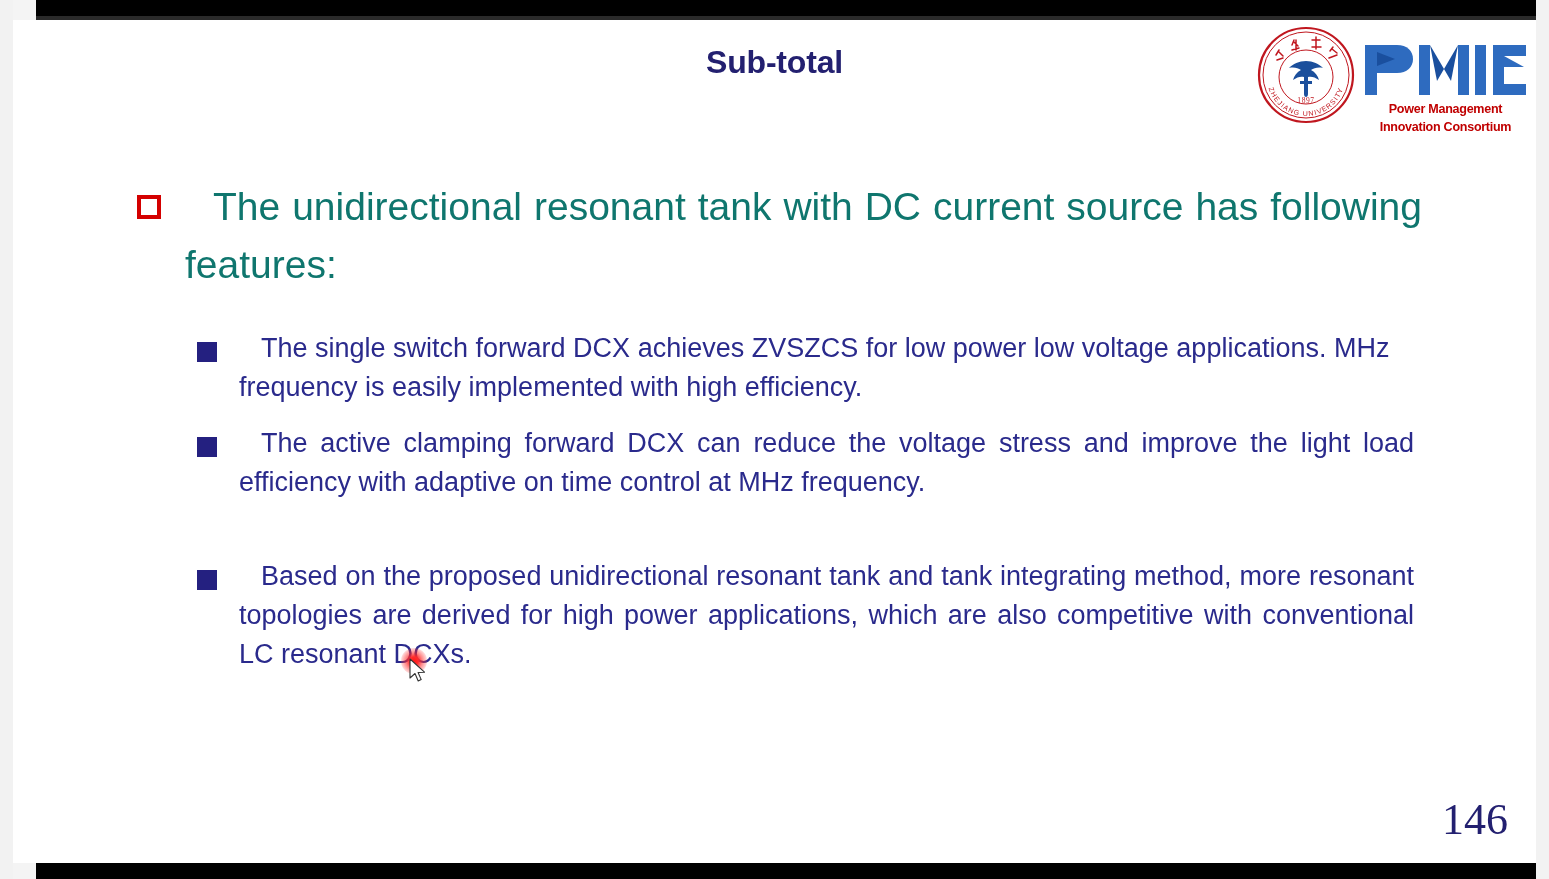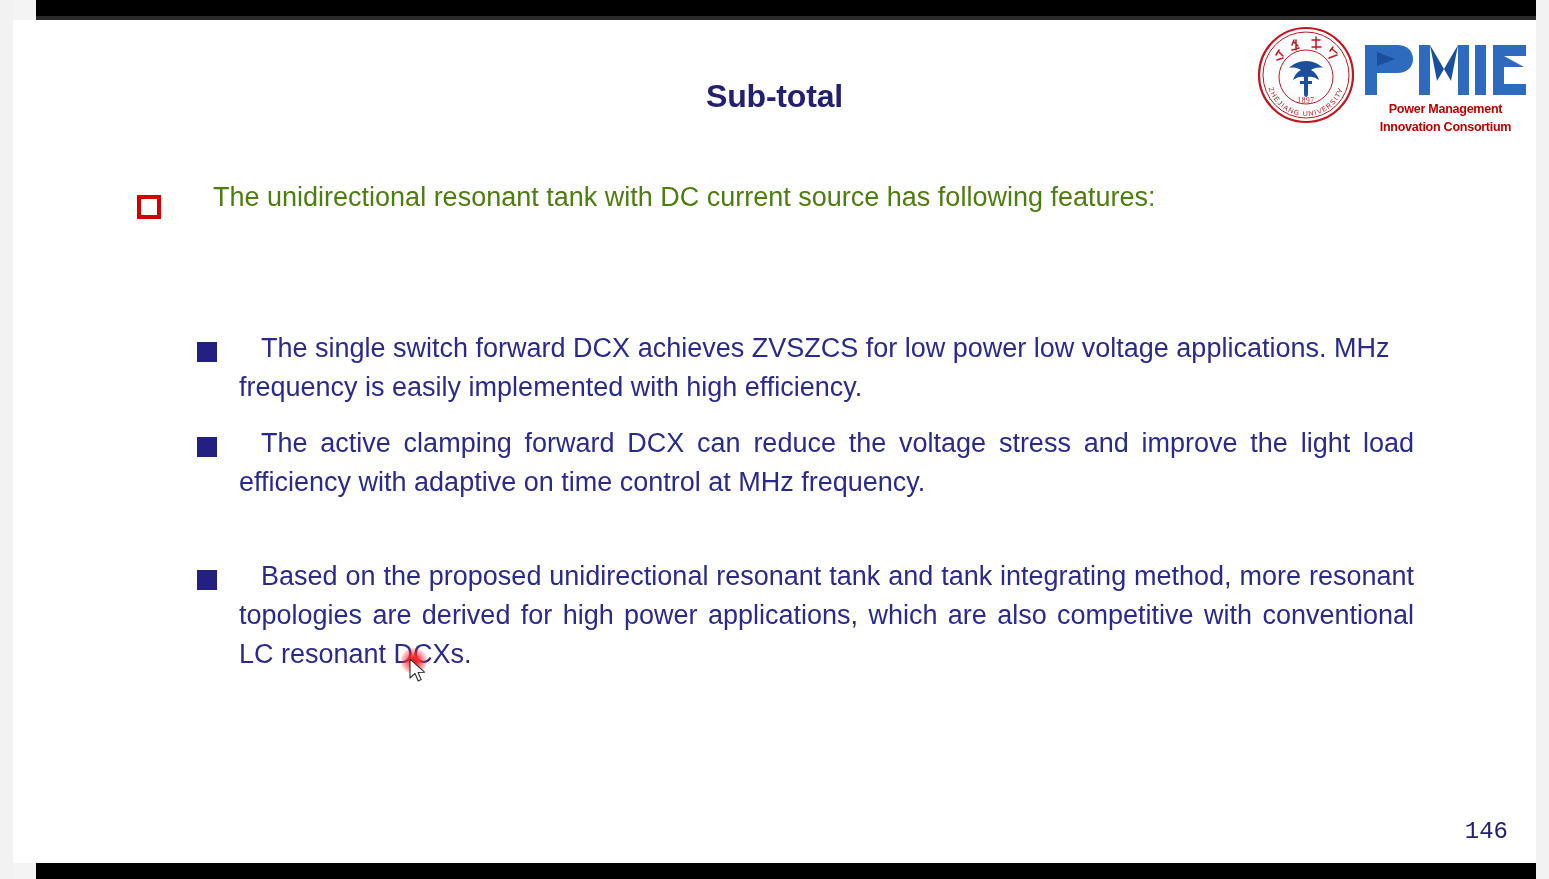--- a/index.html
+++ b/index.html
@@ -68,21 +68,20 @@
     position: absolute;
     left: 0;
     top: 24px;
     width: 1523px;
     text-align: center;
     font-size: 32px;
     font-weight: bold;
     color: #232070;
     letter-spacing: -0.2px;
     font-family: "Liberation Sans", sans-serif;
-    margin-top: 34px;
   }
 
   
   #logo {
     position: absolute;
     left: 1237px;
     top: 1px;
     width: 280px;
     height: 122px;
   }
@@ -142,23 +141,23 @@
     left: 0;
     top: 17px;
     width: 16px;
     height: 16px;
     border: 4px solid #d40000;
     background: #ffffff;
     box-sizing: content-box;
   }
   #lvl1-text {
     margin-left: 48px;
-    font-size: 27px;
+    font-size: 39px;
     line-height: 1.48;
-    color: #4d7c0f;
+    color: #0f766e;
     text-align: justify;
     font-family: "Liberation Sans", sans-serif;
     text-indent: 28px;
   }
 
   
   .lvl2 {
     position: absolute;
     left: 184px;
     width: 1217px;
@@ -184,23 +183,23 @@
 
   #lvl2-0 { top: 309px; }
   #lvl2-1 { top: 404px; }
   #lvl2-2 { top: 537px; }
 
   
   #page-number {
     position: absolute;
     right: 28px;
     bottom: 18px;
-    font-size: 24px;
+    font-size: 44px;
     color: #232070;
-    font-family: Liberation Mono, monospace;
+    font-family: Liberation Serif, serif;
   }
 
   
   #laser-pointer {
     position: absolute;
     left: 388px;
     top: 628px;
     width: 26px;
     height: 26px;
     border-radius: 50%;

